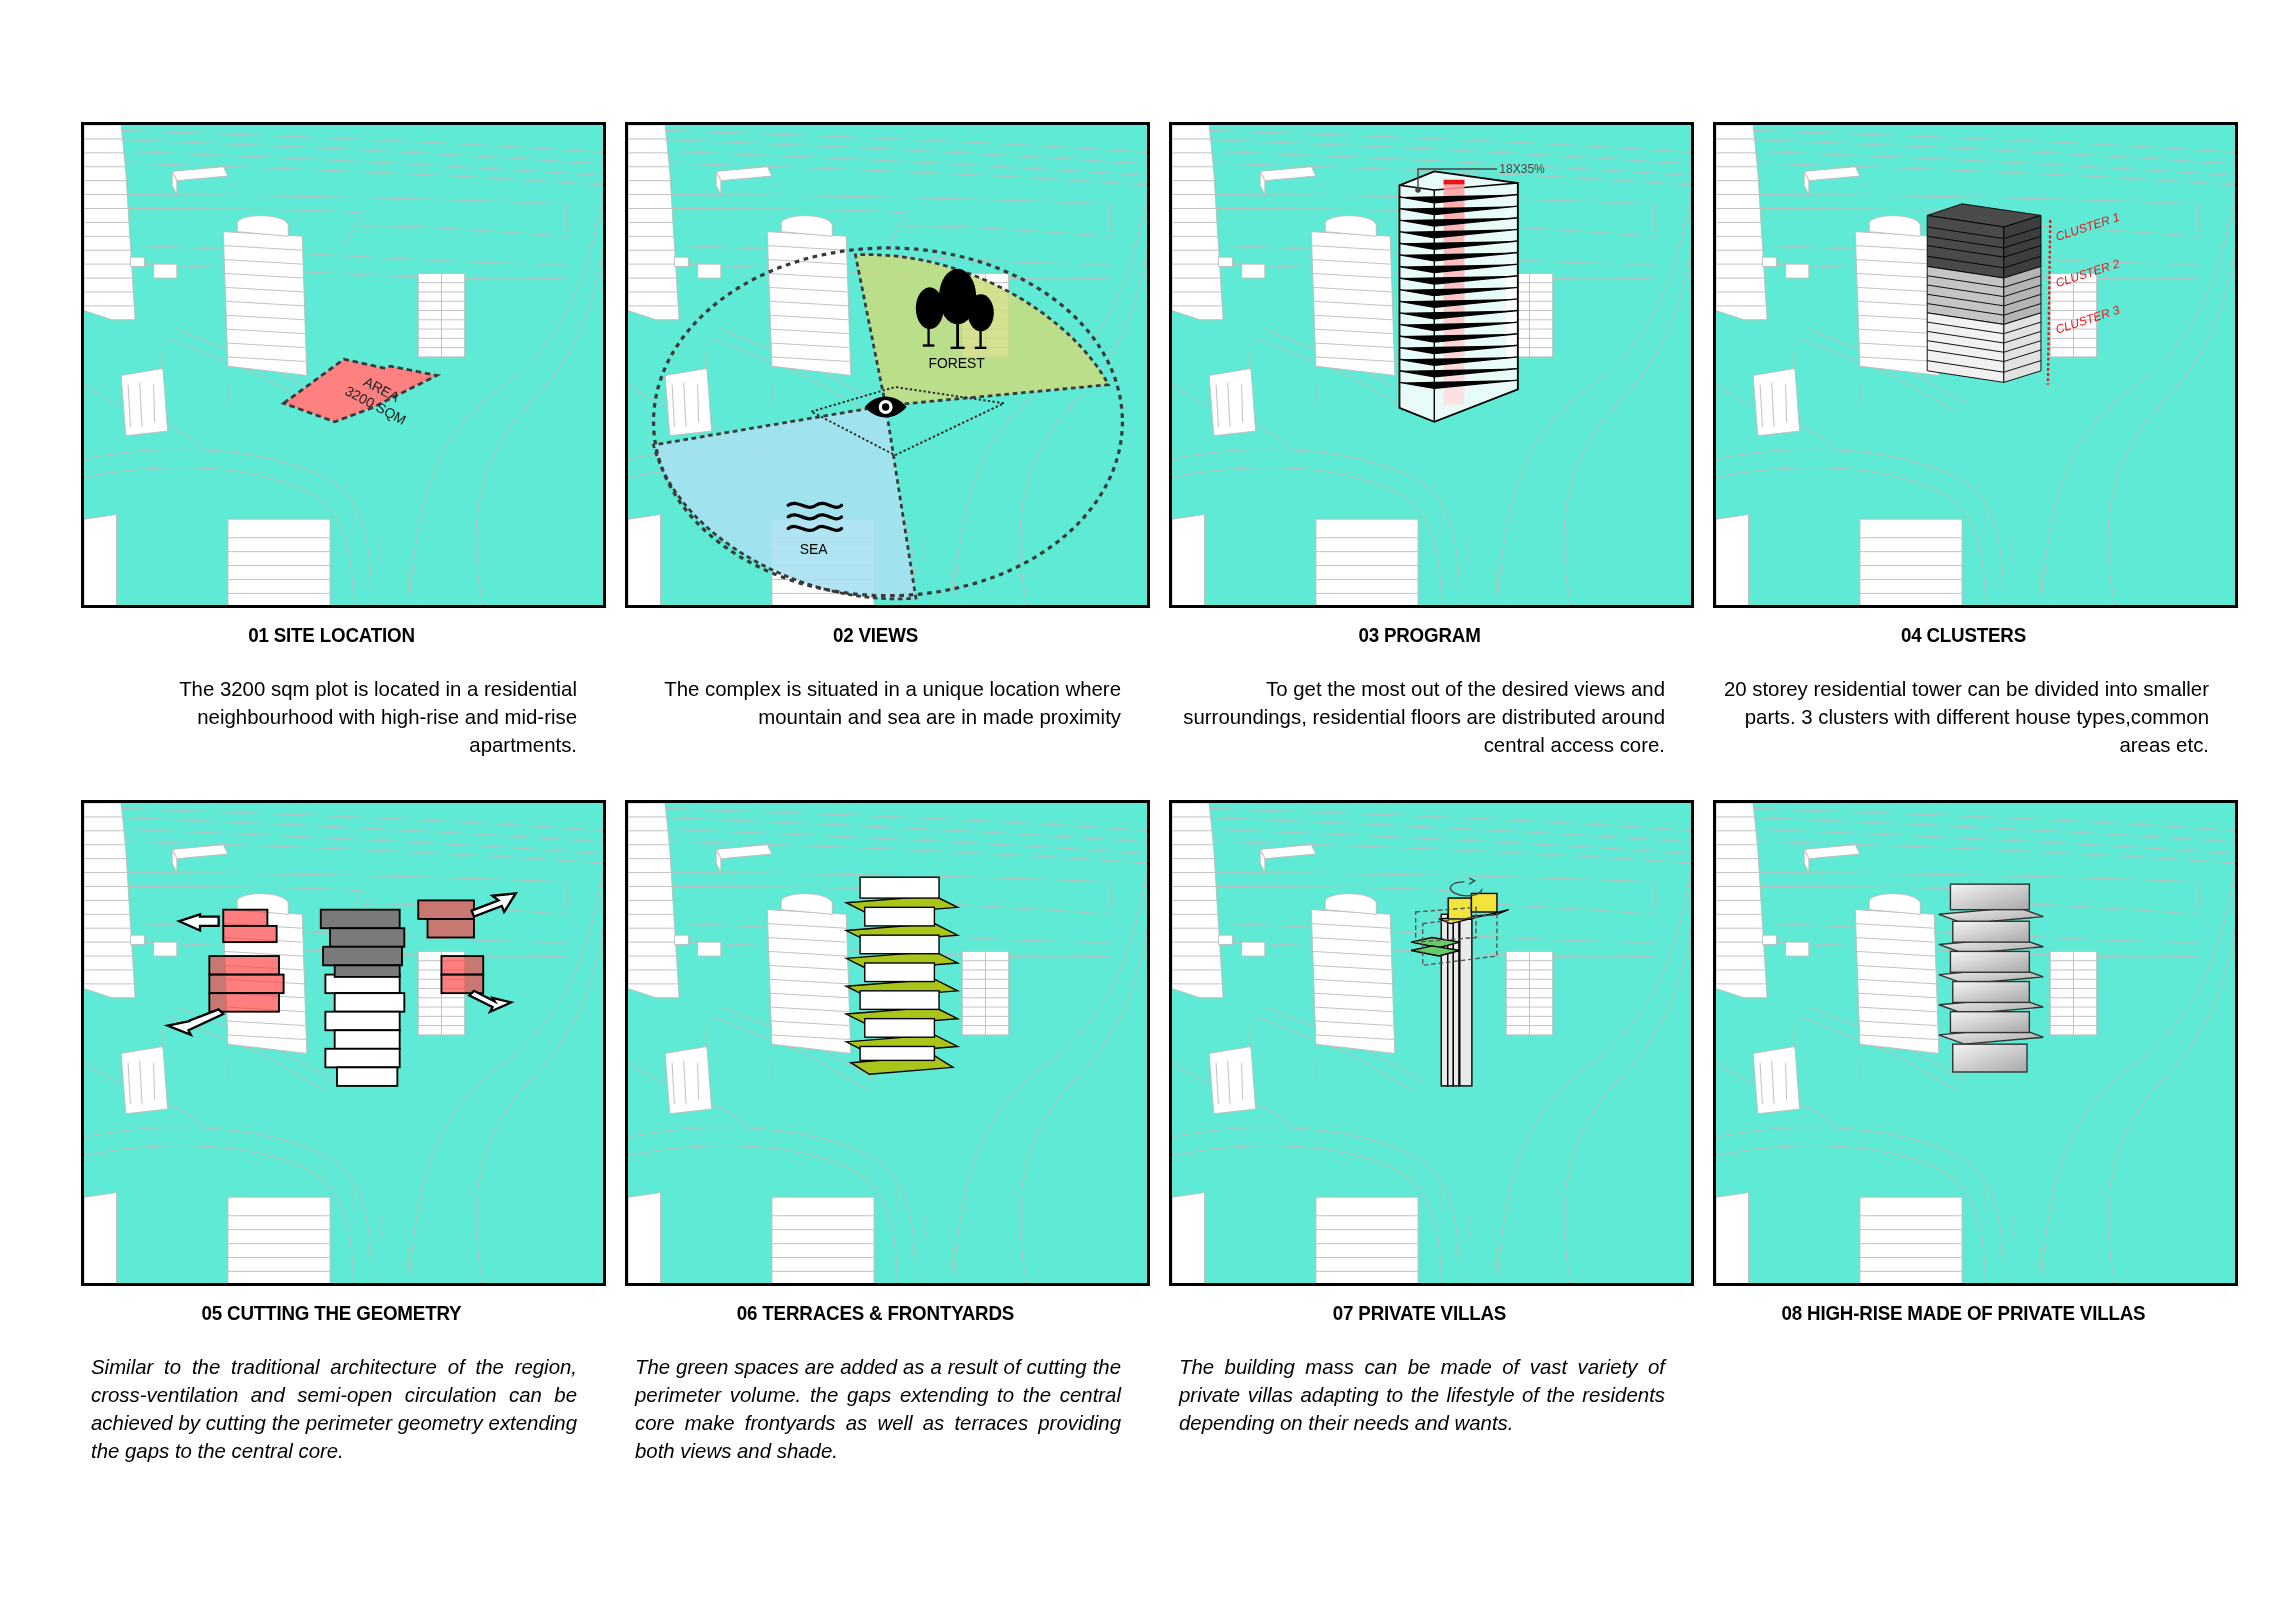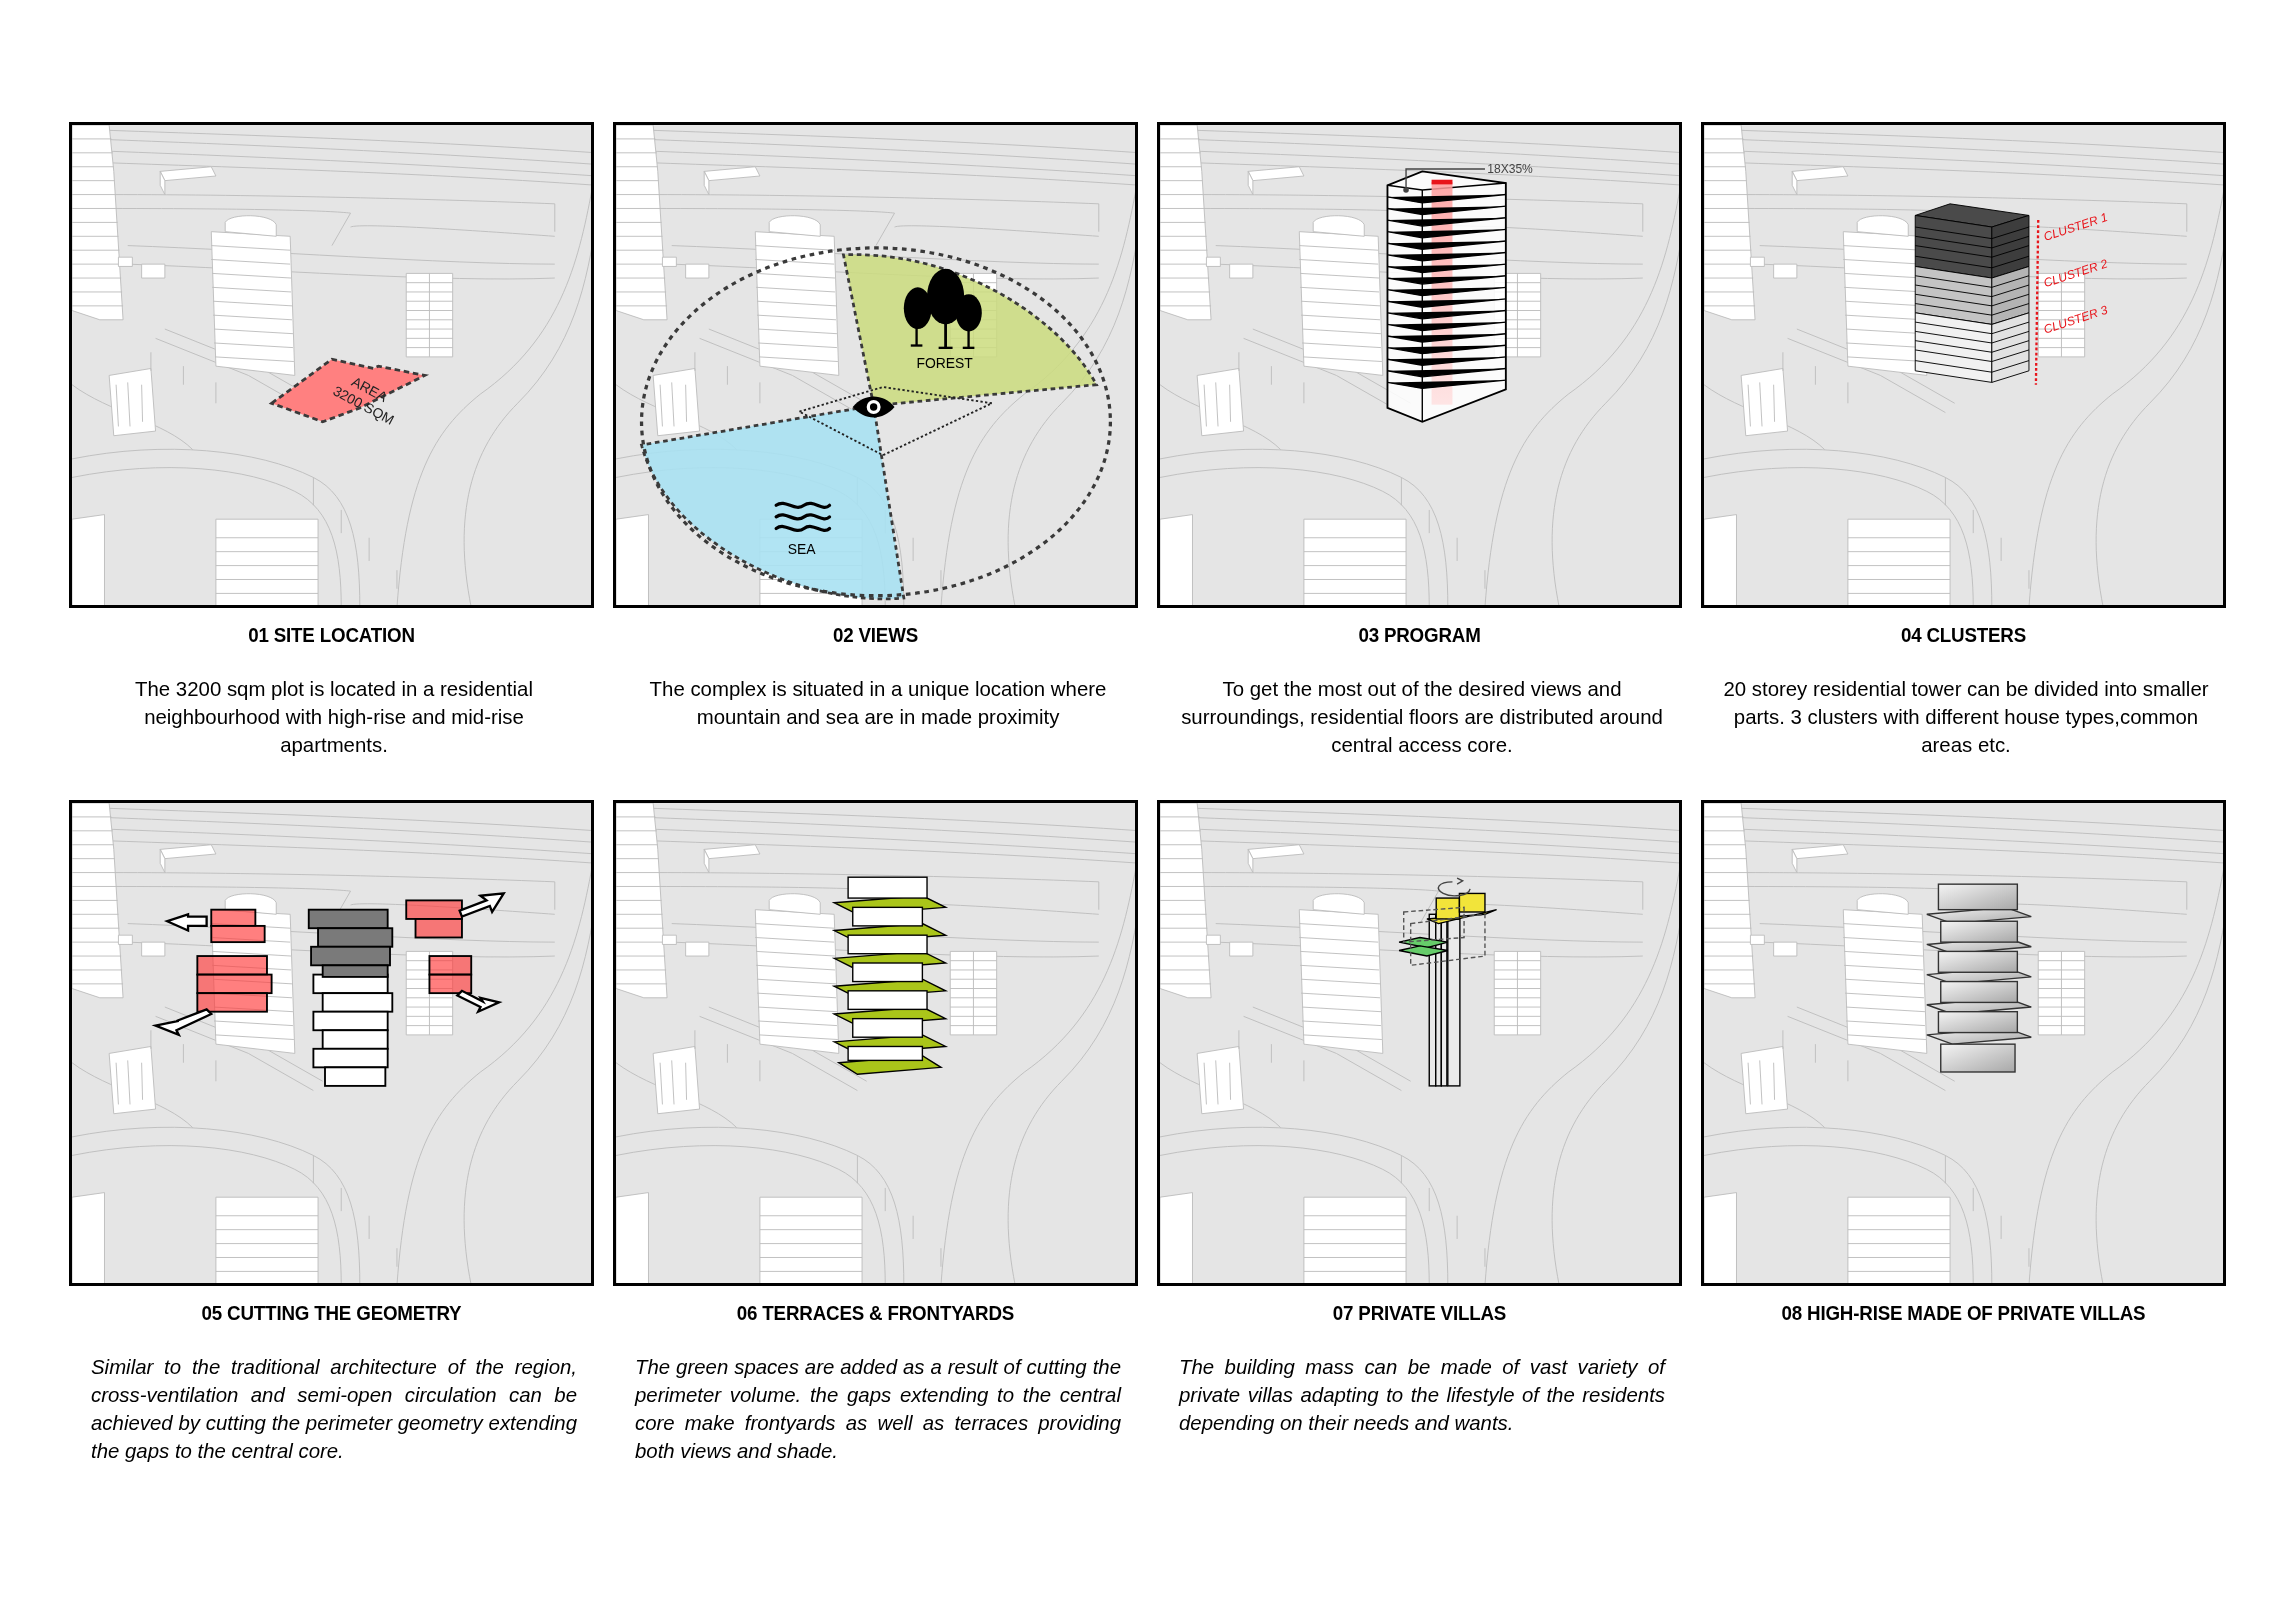--- a/index.html
+++ b/index.html
@@ -1,21 +1,21 @@
 <!DOCTYPE html>
 <html style="font-size:7.4px"><head>
 <meta charset="utf-8">
 <style>
   html, body { margin:0; padding:0; background:#ffffff; }
   body { width:2295px; height:1623px; position:relative; overflow:hidden; font-family:"DejaVu Sans", sans-serif; color:#000; }
   .panel { position:absolute; width:525px; box-sizing:border-box; }
-  .frame { position:absolute; left:0; top:0; width:525px; height:486px; box-sizing:border-box; border:3.7px solid #000; background:#e5e5e5; overflow:hidden; }
+  .frame { position:absolute; left:12px; top:0; width:525px; height:486px; box-sizing:border-box; border:3.7px solid #000; background:#5eead4; overflow:hidden; }
   .frame svg { position:absolute; left:0; top:0; width:100%; height:100%; }
   .title { position:absolute; left:0; width:525px; top:502px; text-align:center; font-family:"Liberation Sans", sans-serif; font-weight:bold; font-size:20.4px; letter-spacing:-0.2px; transform:scaleX(0.92); transform-origin:center; }
-  .desc { position:absolute; left:22px; width:486px; top:553px; font-family:"Liberation Sans", sans-serif; font-size:20.4px; line-height:28px; text-align:center; }
+  .desc { position:absolute; left:22px; width:486px; top:553px; font-family:"Liberation Sans", sans-serif; font-size:20.4px; line-height:28px; text-align:right; }
   .desc.justify { text-align:justify;font-style:italic; }
   .ctx { stroke:#bdbdbd; stroke-width:2; fill:none; }
   .ctx-f { stroke:#bdbdbd; stroke-width:2; fill:#fff; }
   .lbl { font-family:"Liberation Sans", sans-serif; }
 </style>
 </head>
 <body>
 
 <svg width="0" height="0" style="position:absolute">
   <defs>

